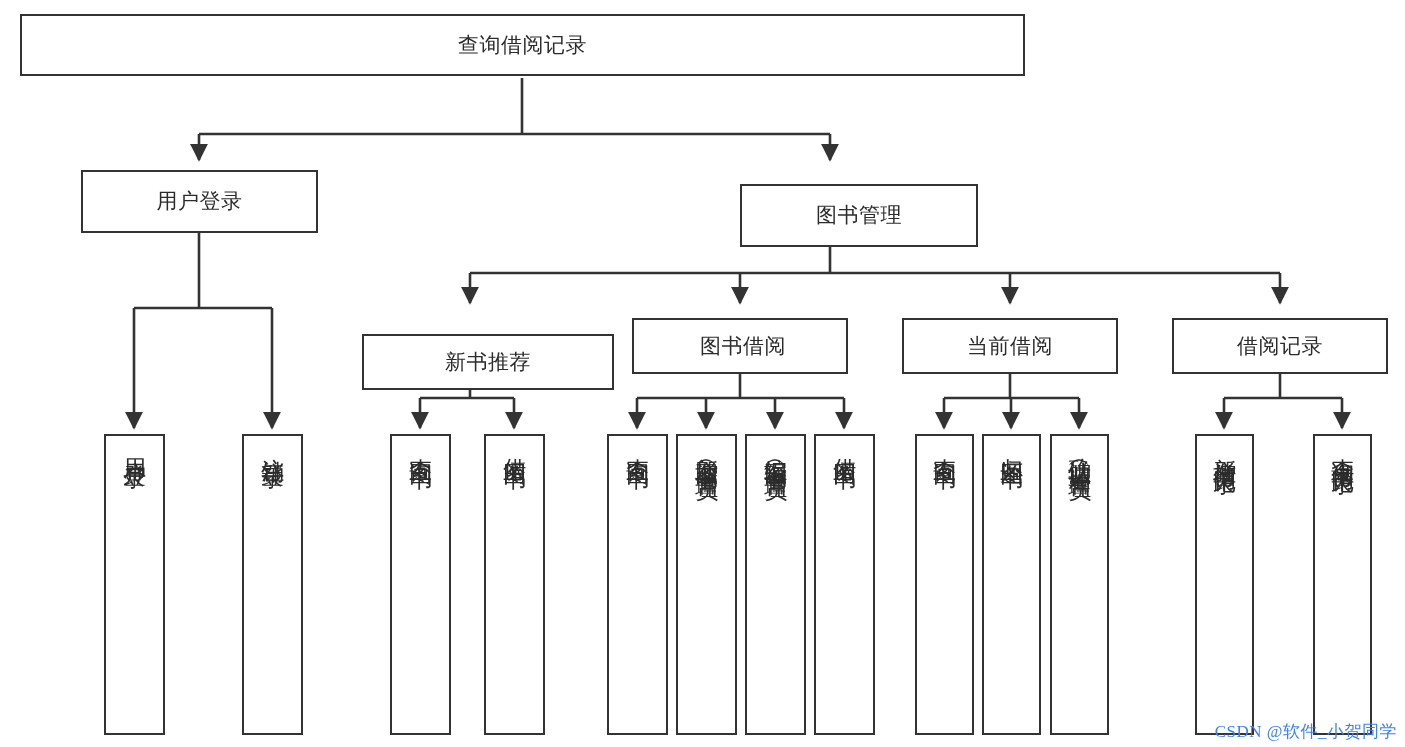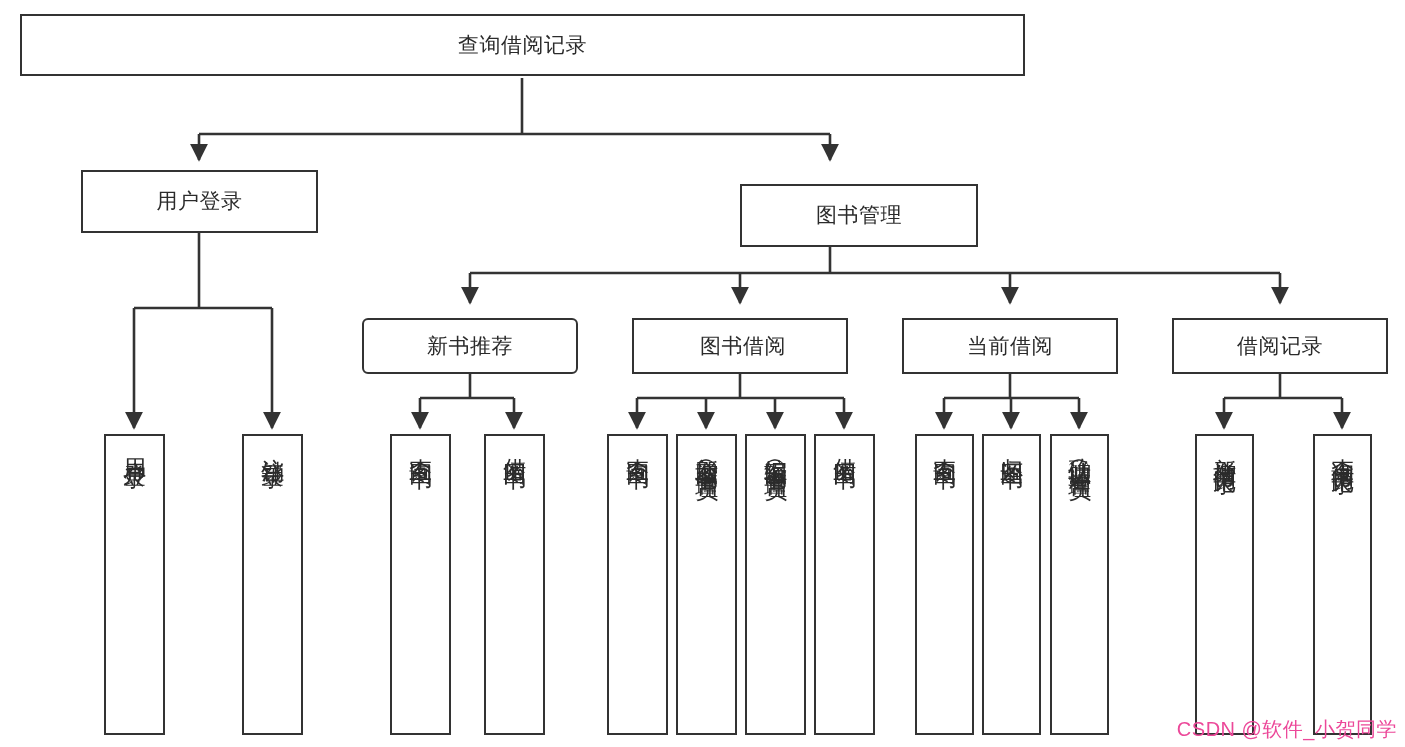--- a/index.html
+++ b/index.html
@@ -57,25 +57,25 @@
     text-orientation: upright;
     font-size: 23px;
     line-height: 1.02;
     letter-spacing: 3px;
     white-space: nowrap;
   }
   .watermark {
     position: absolute;
     right: 8px;
     bottom: 4px;
-    font-size: 20px;
-    color: #ec4899;
+    font-size: 17px;
+    color: #3b82f6;
     letter-spacing: 0.5px;
     white-space: nowrap;
-    font-family: Liberation Sans, sans-serif;
+    font-family: Liberation Serif, serif;
   }
 </style>
 </head>
 <body>
 
 <div id="canvas">
 
   <svg class="edges" viewBox="0 0 1405 747" xmlns="http://www.w3.org/2000/svg">
     <defs>
       <marker id="arrow" viewBox="0 0 10 10" refX="9" refY="5" markerWidth="7" markerHeight="7" orient="auto-start-reverse">
@@ -130,21 +130,21 @@
     <span class="label">查询借阅记录</span>
   </div>
 
   <div class="node horiz" style="left:81px; top:170px; width:237px; height:63px;">
     <span class="label">用户登录</span>
   </div>
   <div class="node horiz" style="left:711px; top:184px; width:238px; height:63px;margin-left:29px;">
     <span class="label">图书管理</span>
   </div>
 
-  <div class="node horiz" style="left:362px; top:318px; width:216px; height:56px;border-radius:6px;">
+  <div class="node horiz" style="left:362px; top:334px; width:252px; height:56px;">
     <span class="label">新书推荐</span>
   </div>
   <div class="node horiz" style="left:632px; top:318px; width:216px; height:56px;padding-left:6px;">
     <span class="label">图书借阅</span>
   </div>
   <div class="node horiz" style="left:1172px; top:318px; width:216px; height:56px;">
     <span class="label">借阅记录</span>
   </div>
   <div class="node horiz" style="left:902px; top:318px; width:216px; height:56px;">
     <span class="label">当前借阅</span>

